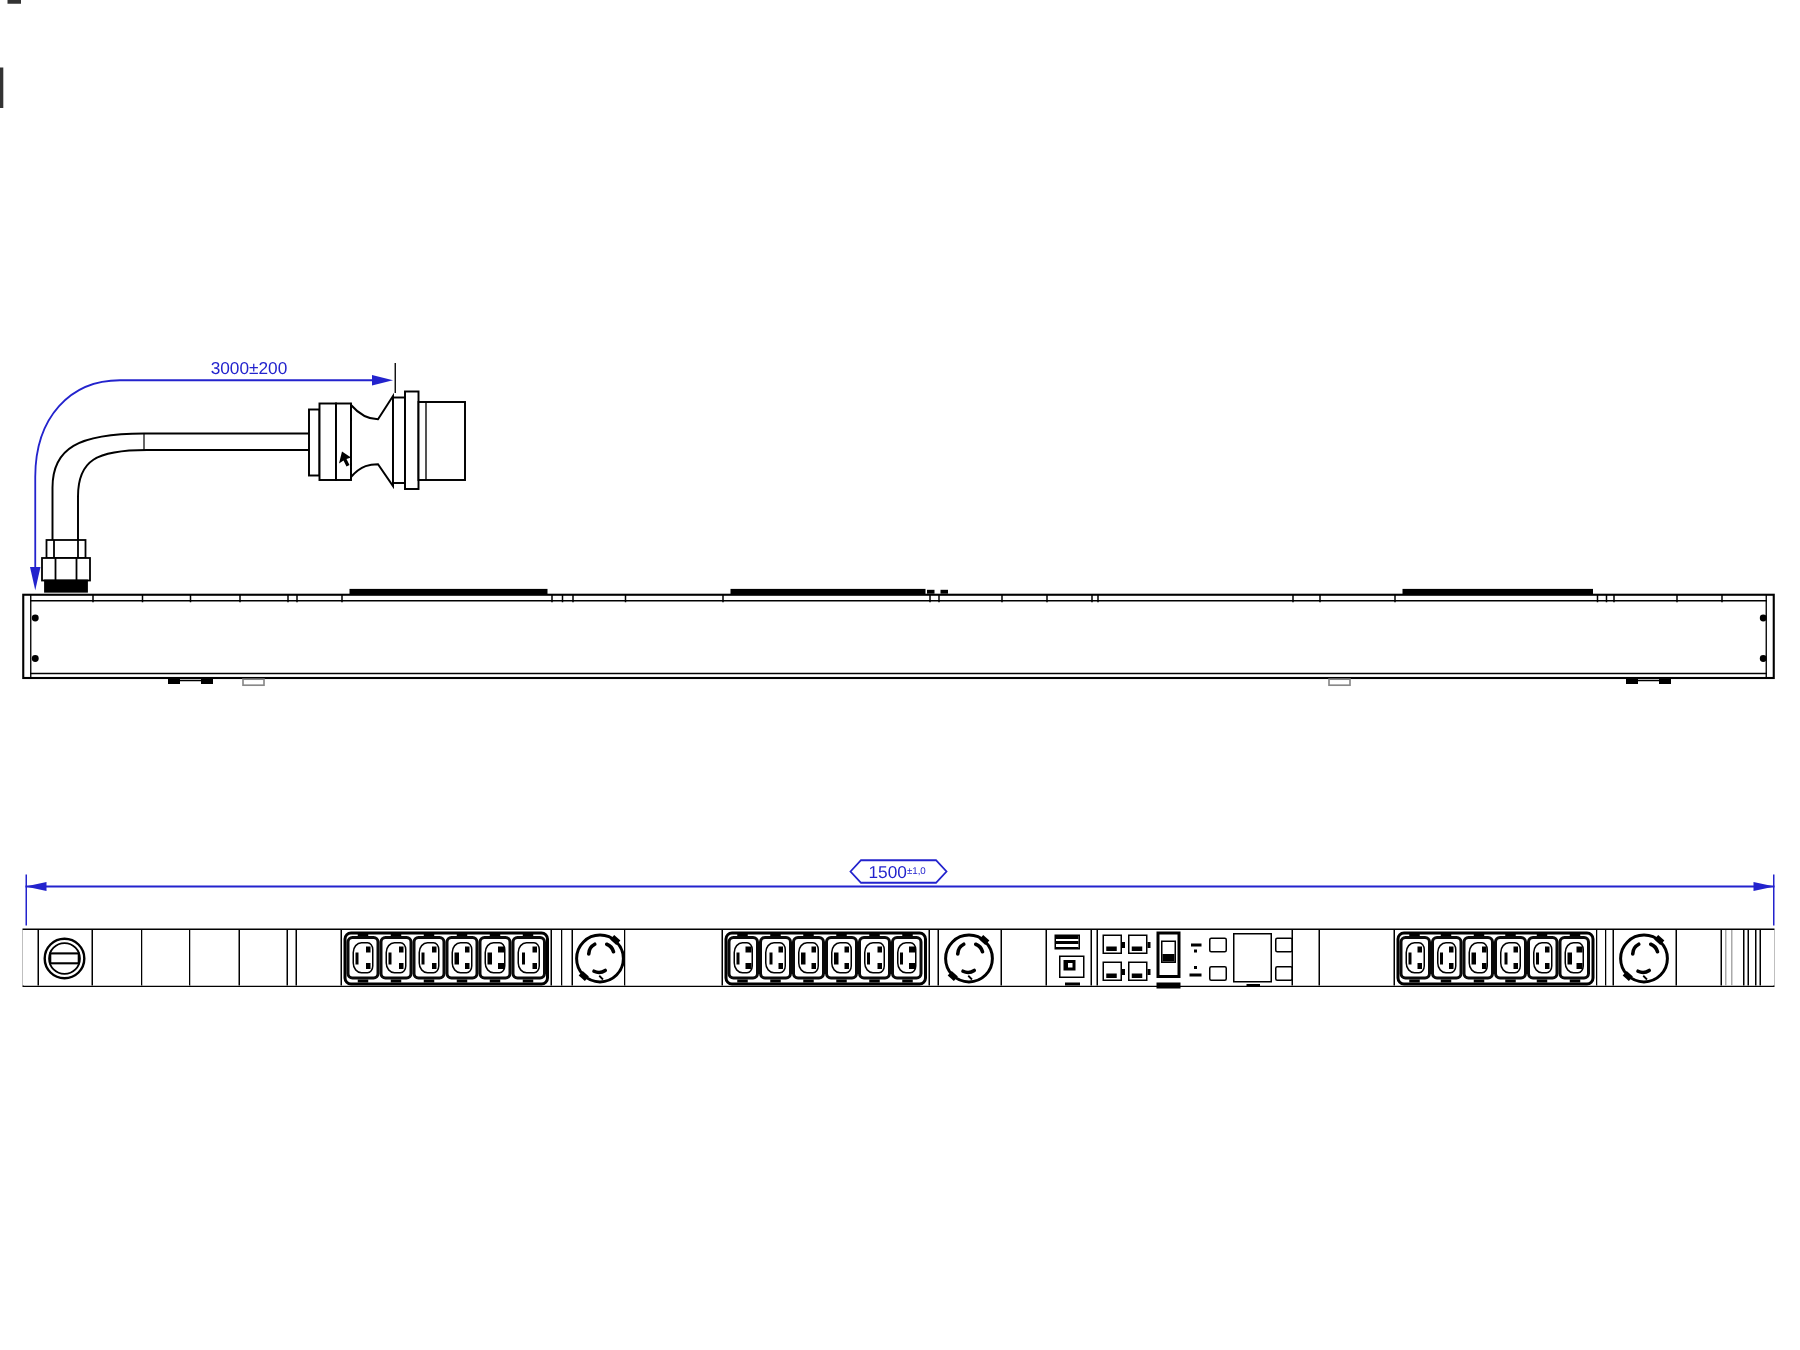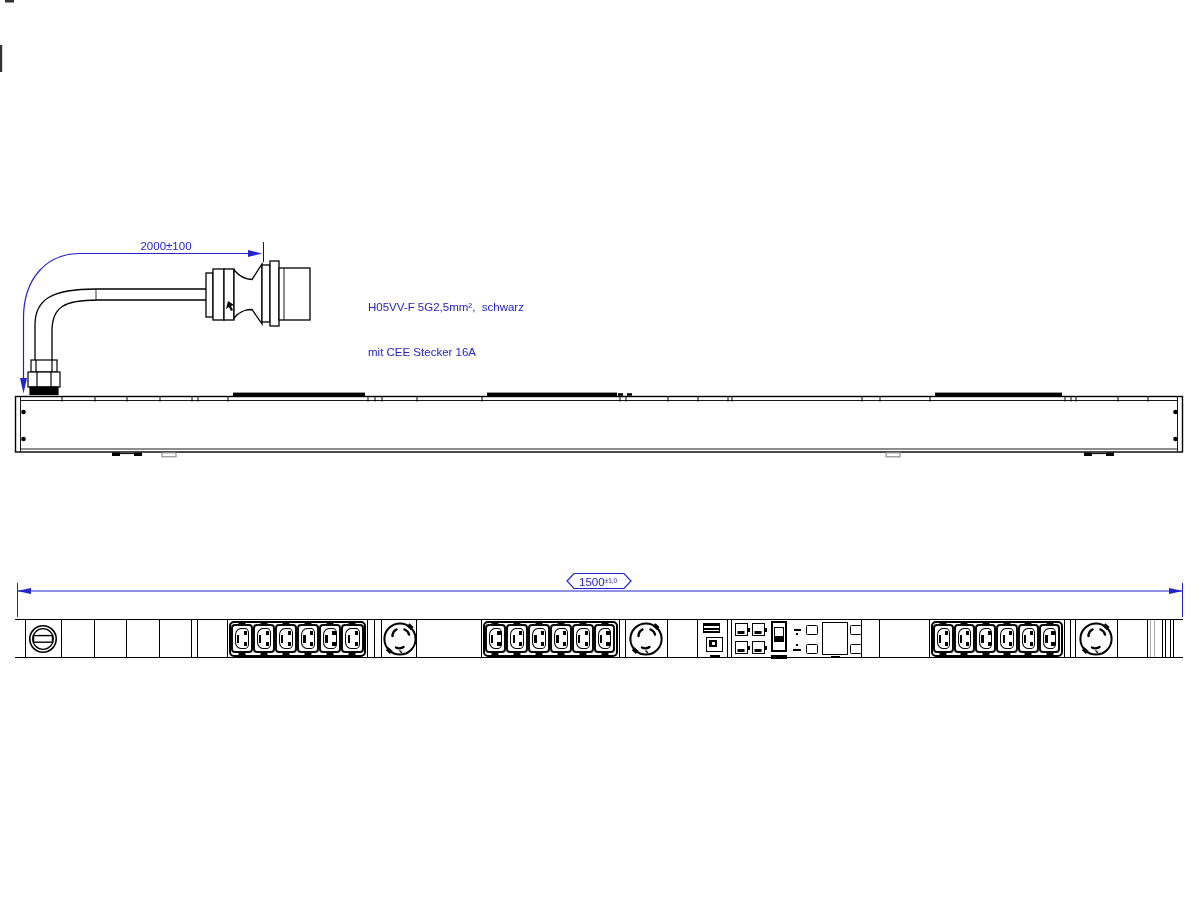--- a/index.html
+++ b/index.html
@@ -139,25 +139,21 @@
       <line x1="17" y1="591" x2="1183" y2="591" stroke="#2323cd" stroke-width="1.2"></line>
       <polygon points="17,591 31,588 31,594" fill="#2323cd"></polygon>
       <polygon points="1183,591 1169,588 1169,594" fill="#2323cd"></polygon>
       <g>
         <polygon points="567,581 574,573.5 624,573.5 631,581 624,588.5 574,588.5" fill="#fff" stroke="#2323cd" stroke-width="1.2"></polygon>
         <text x="579" y="585.5" font-size="11.5" fill="#2323cd" font-family="Liberation Sans, sans-serif"><tspan>1500</tspan><tspan dy="-3" font-size="6.5">±1,0</tspan></text>
       </g>
     </g>
   </svg>
 
-  <div class="anno" id="dim3000-label">2000±100</div>
-  <div class="anno" id="cable-spec">
-    <div>H05VV-F 5G2,5mm²,  schwarz</div>
-    <div>mit CEE Stecker 16A</div>
-  </div>
+  <div class="anno" id="dim3000-label">3000±200</div>
 
   <div id="front-view">
       <div class="seg" style="left: -1.5px; width: 11px;"></div>
       <div class="seg" style="left: 9.5px; width: 36px;">
         <svg width="34" height="34">
           <circle cx="17" cy="17" r="13.2" stroke="#000" stroke-width="1.6" fill="#fff"></circle>
           <circle cx="17" cy="17" r="10.3" stroke="#000" stroke-width="1.2" fill="#fff"></circle>
           <rect x="7.5" y="13.6" width="19" height="6.6" stroke="#000" stroke-width="1.4" fill="#fff"></rect>
         </svg>
       </div>

